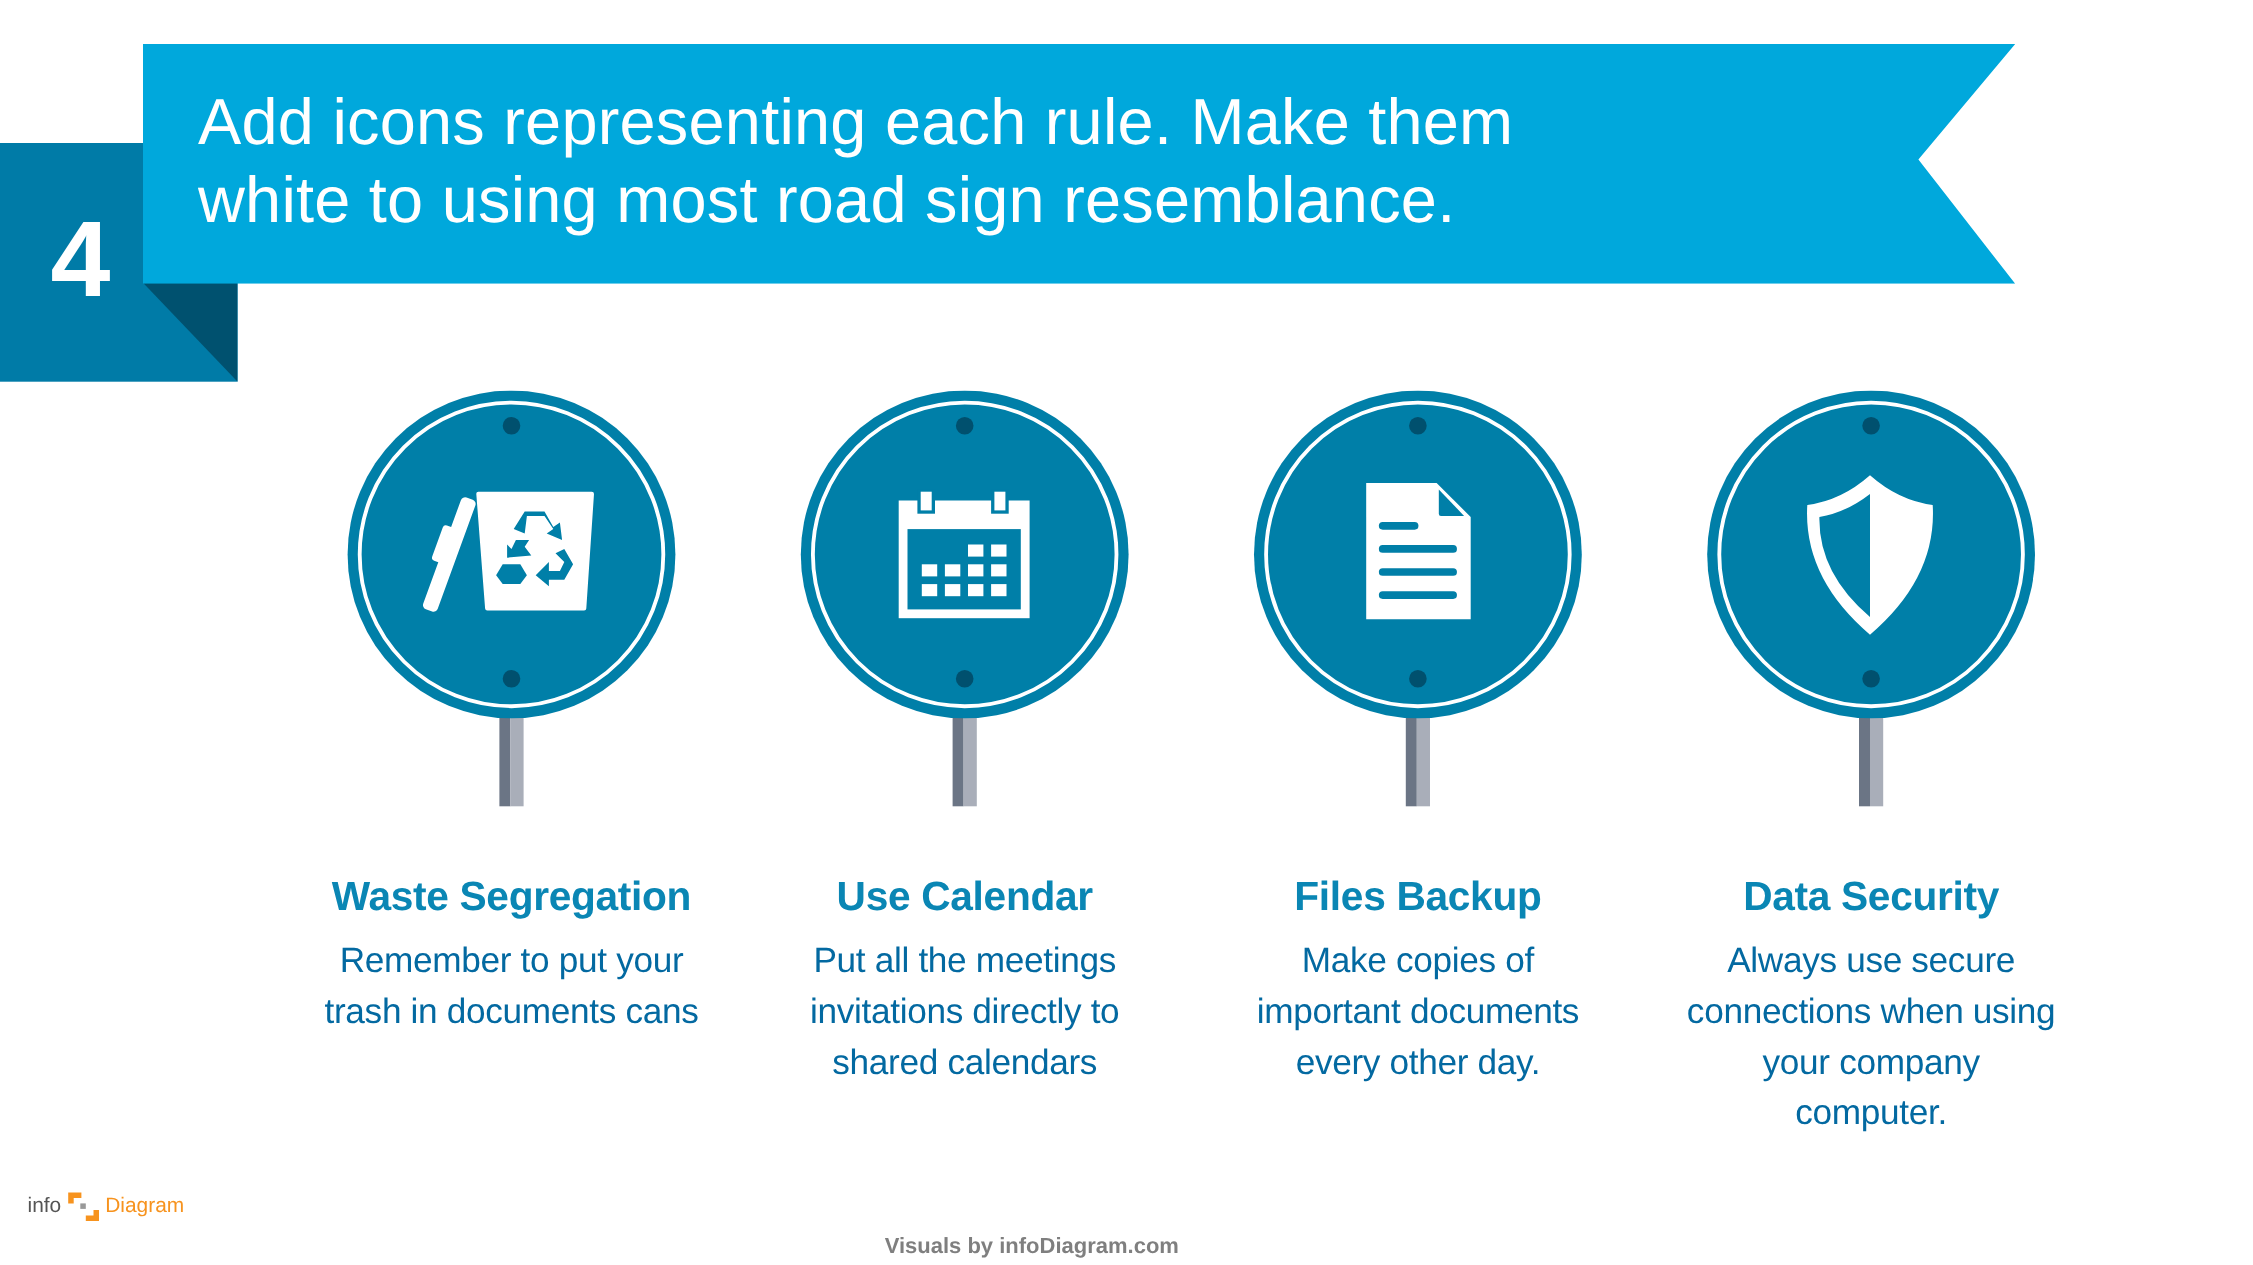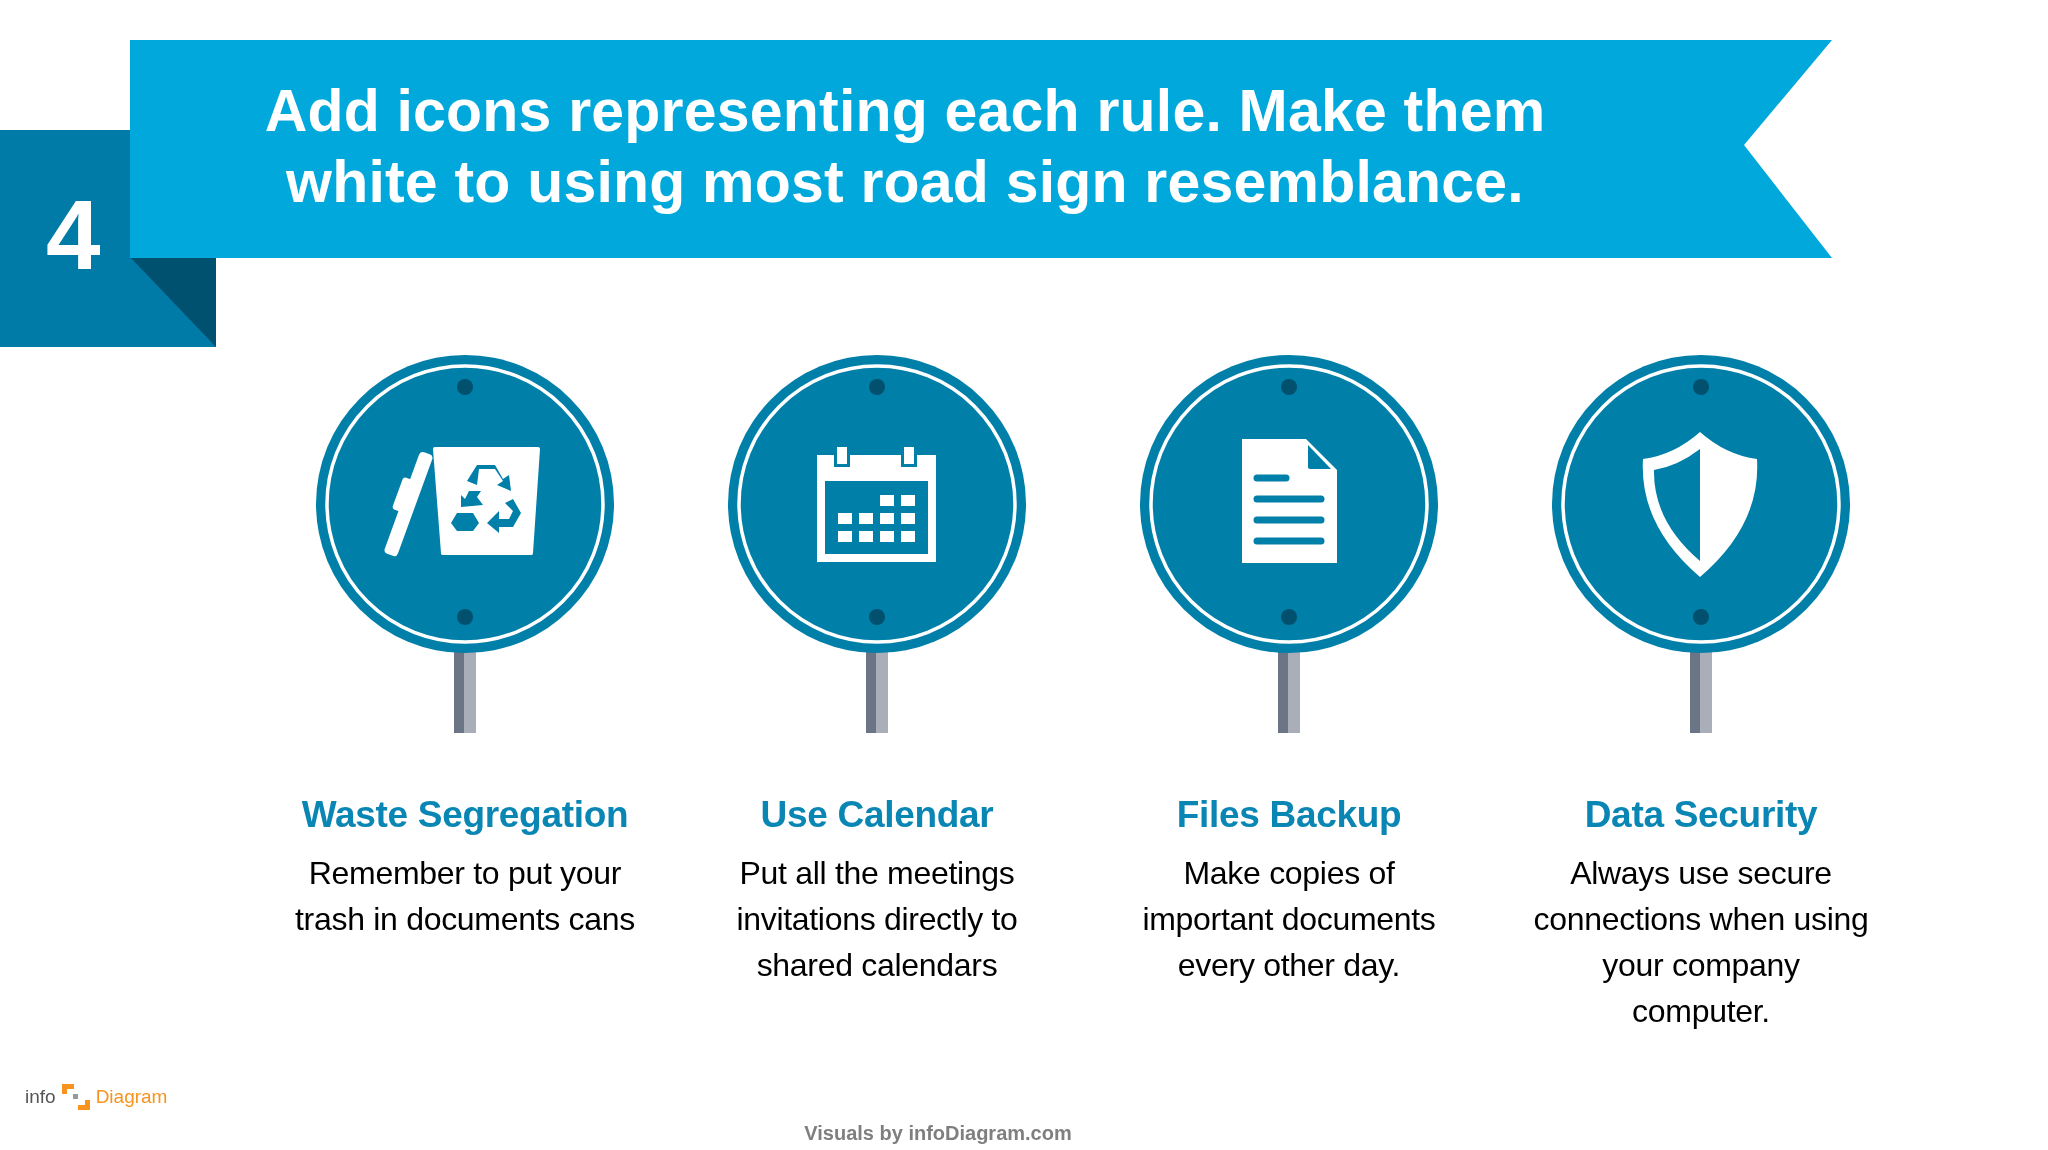--- a/index.html
+++ b/index.html
@@ -4,29 +4,29 @@
 <style>
   * { box-sizing: border-box; margin: 0; padding: 0; }
   html, body { width: 2048px; height: 1150px; background: #ffffff; overflow: hidden; }
   body { position: relative; font-family: "Liberation Sans", "DejaVu Sans", sans-serif; }
 
   .step-box { position: absolute; left: 0; top: 130px; width: 216px; height: 217px; background: #007ba7; }
   .step-fold { position: absolute; left: 130px; top: 257px; width: 86px; height: 90px; }
   .step-number { position: absolute; left: 46px; top: 186px; font-size: 98px; font-weight: bold; color: #ffffff; line-height: 1; }
 
   .ribbon { position: absolute; left: 130px; top: 40px; width: 1702px; height: 218px; }
-  .ribbon-title { position: absolute; left: 180px; top: 76px; width: 1450px; color: #ffffff; font-size: 59px; line-height: 71px; font-weight: bold; letter-spacing: 0.2px; text-align: center; }
+  .ribbon-title { position: absolute; left: 180px; top: 76px; width: 1450px; color: #ffffff; font-size: 59px; line-height: 71px; font-weight: normal; letter-spacing: 0.2px; }
   .ribbon-title span { display: block; white-space: nowrap; }
 
   .sign { position: absolute; top: 355px; width: 300px; height: 380px; }
   .sign svg { position: absolute; left: 0; top: 0; }
 
   .rule { position: absolute; top: 790px; width: 420px; text-align: center; }
   .rule-title { font-family: "Liberation Sans", sans-serif; font-weight: bold; font-size: 37px; color: #0a86b4; line-height: 50px; letter-spacing: -0.3px; }
-  .rule-desc { margin-top: 10px; font-size: 32px; line-height: 46px; color: #000000; letter-spacing: -0.3px; }
+  .rule-desc { margin-top: 10px; font-size: 32px; line-height: 46px; color: #0369a1; letter-spacing: -0.3px; }
   .rule-desc span { display: block; white-space: nowrap; }
 
   .logo { position: absolute; left: 25px; top: 1080px; height: 34px; display: flex; align-items: center; }
   .logo-info { font-size: 19px; color: #555555; }
   .logo-mark { margin: 0 4px; }
   .logo-diagram { font-size: 19px; color: #f7931e; }
 
   .credit { position: absolute; left: 0; width: 1876px; top: 1122px; text-align: center; font-size: 20px; font-weight: bold; color: #7f7f7f; }
 </style>
 </head>

